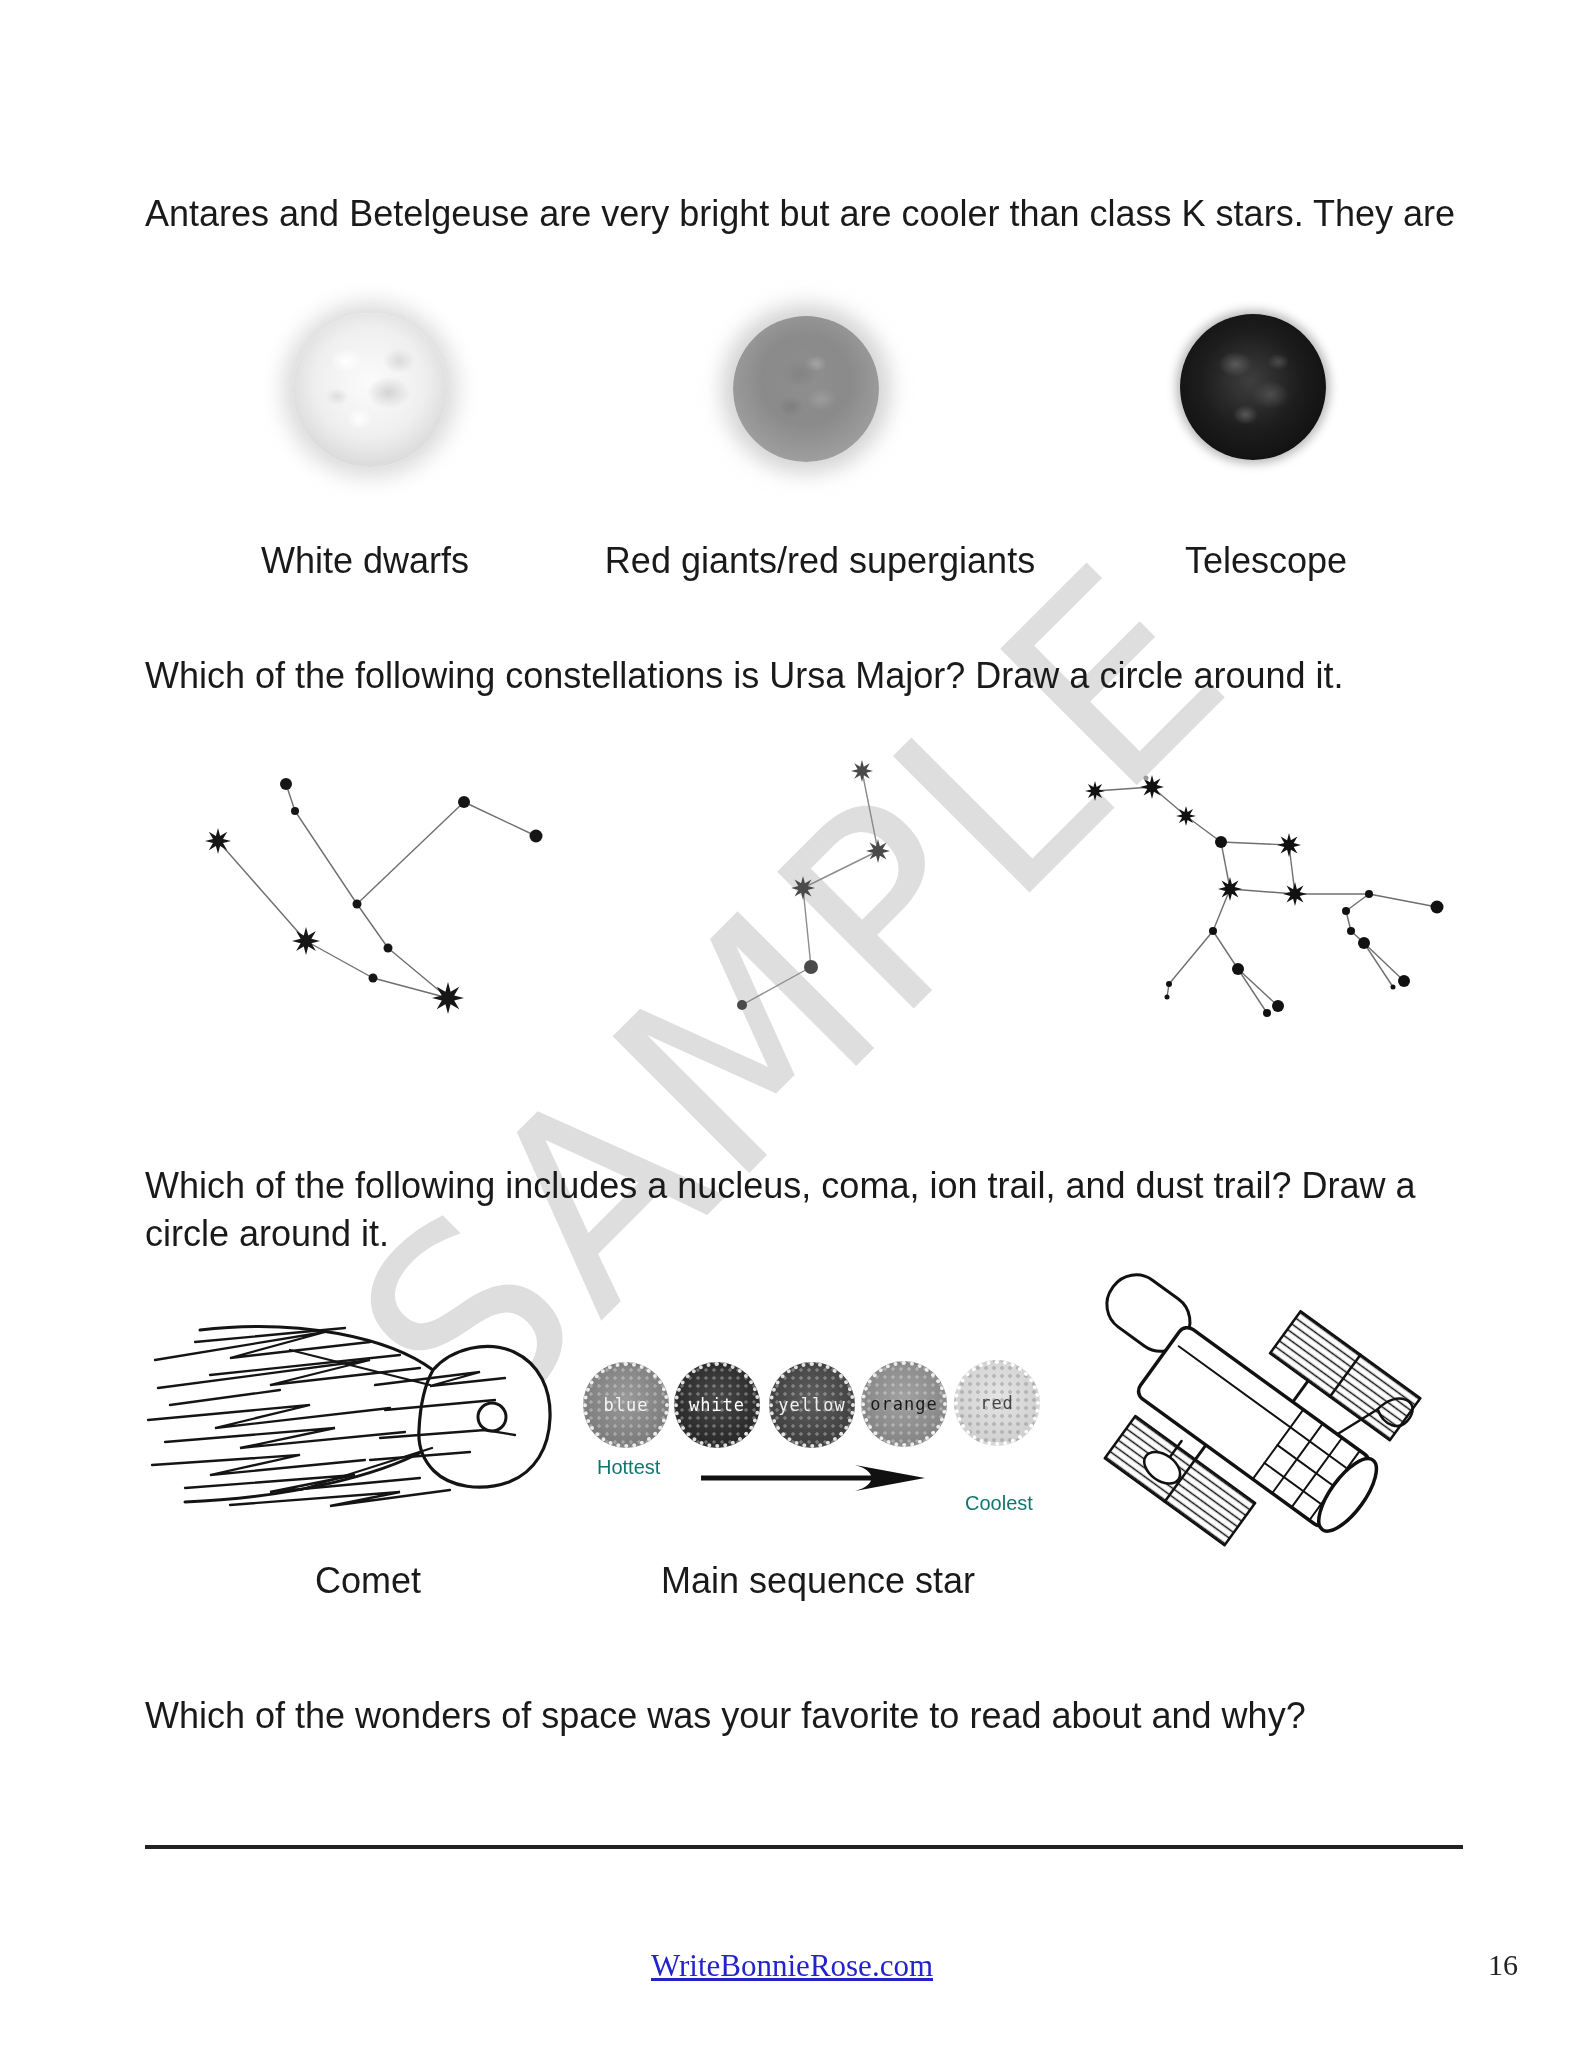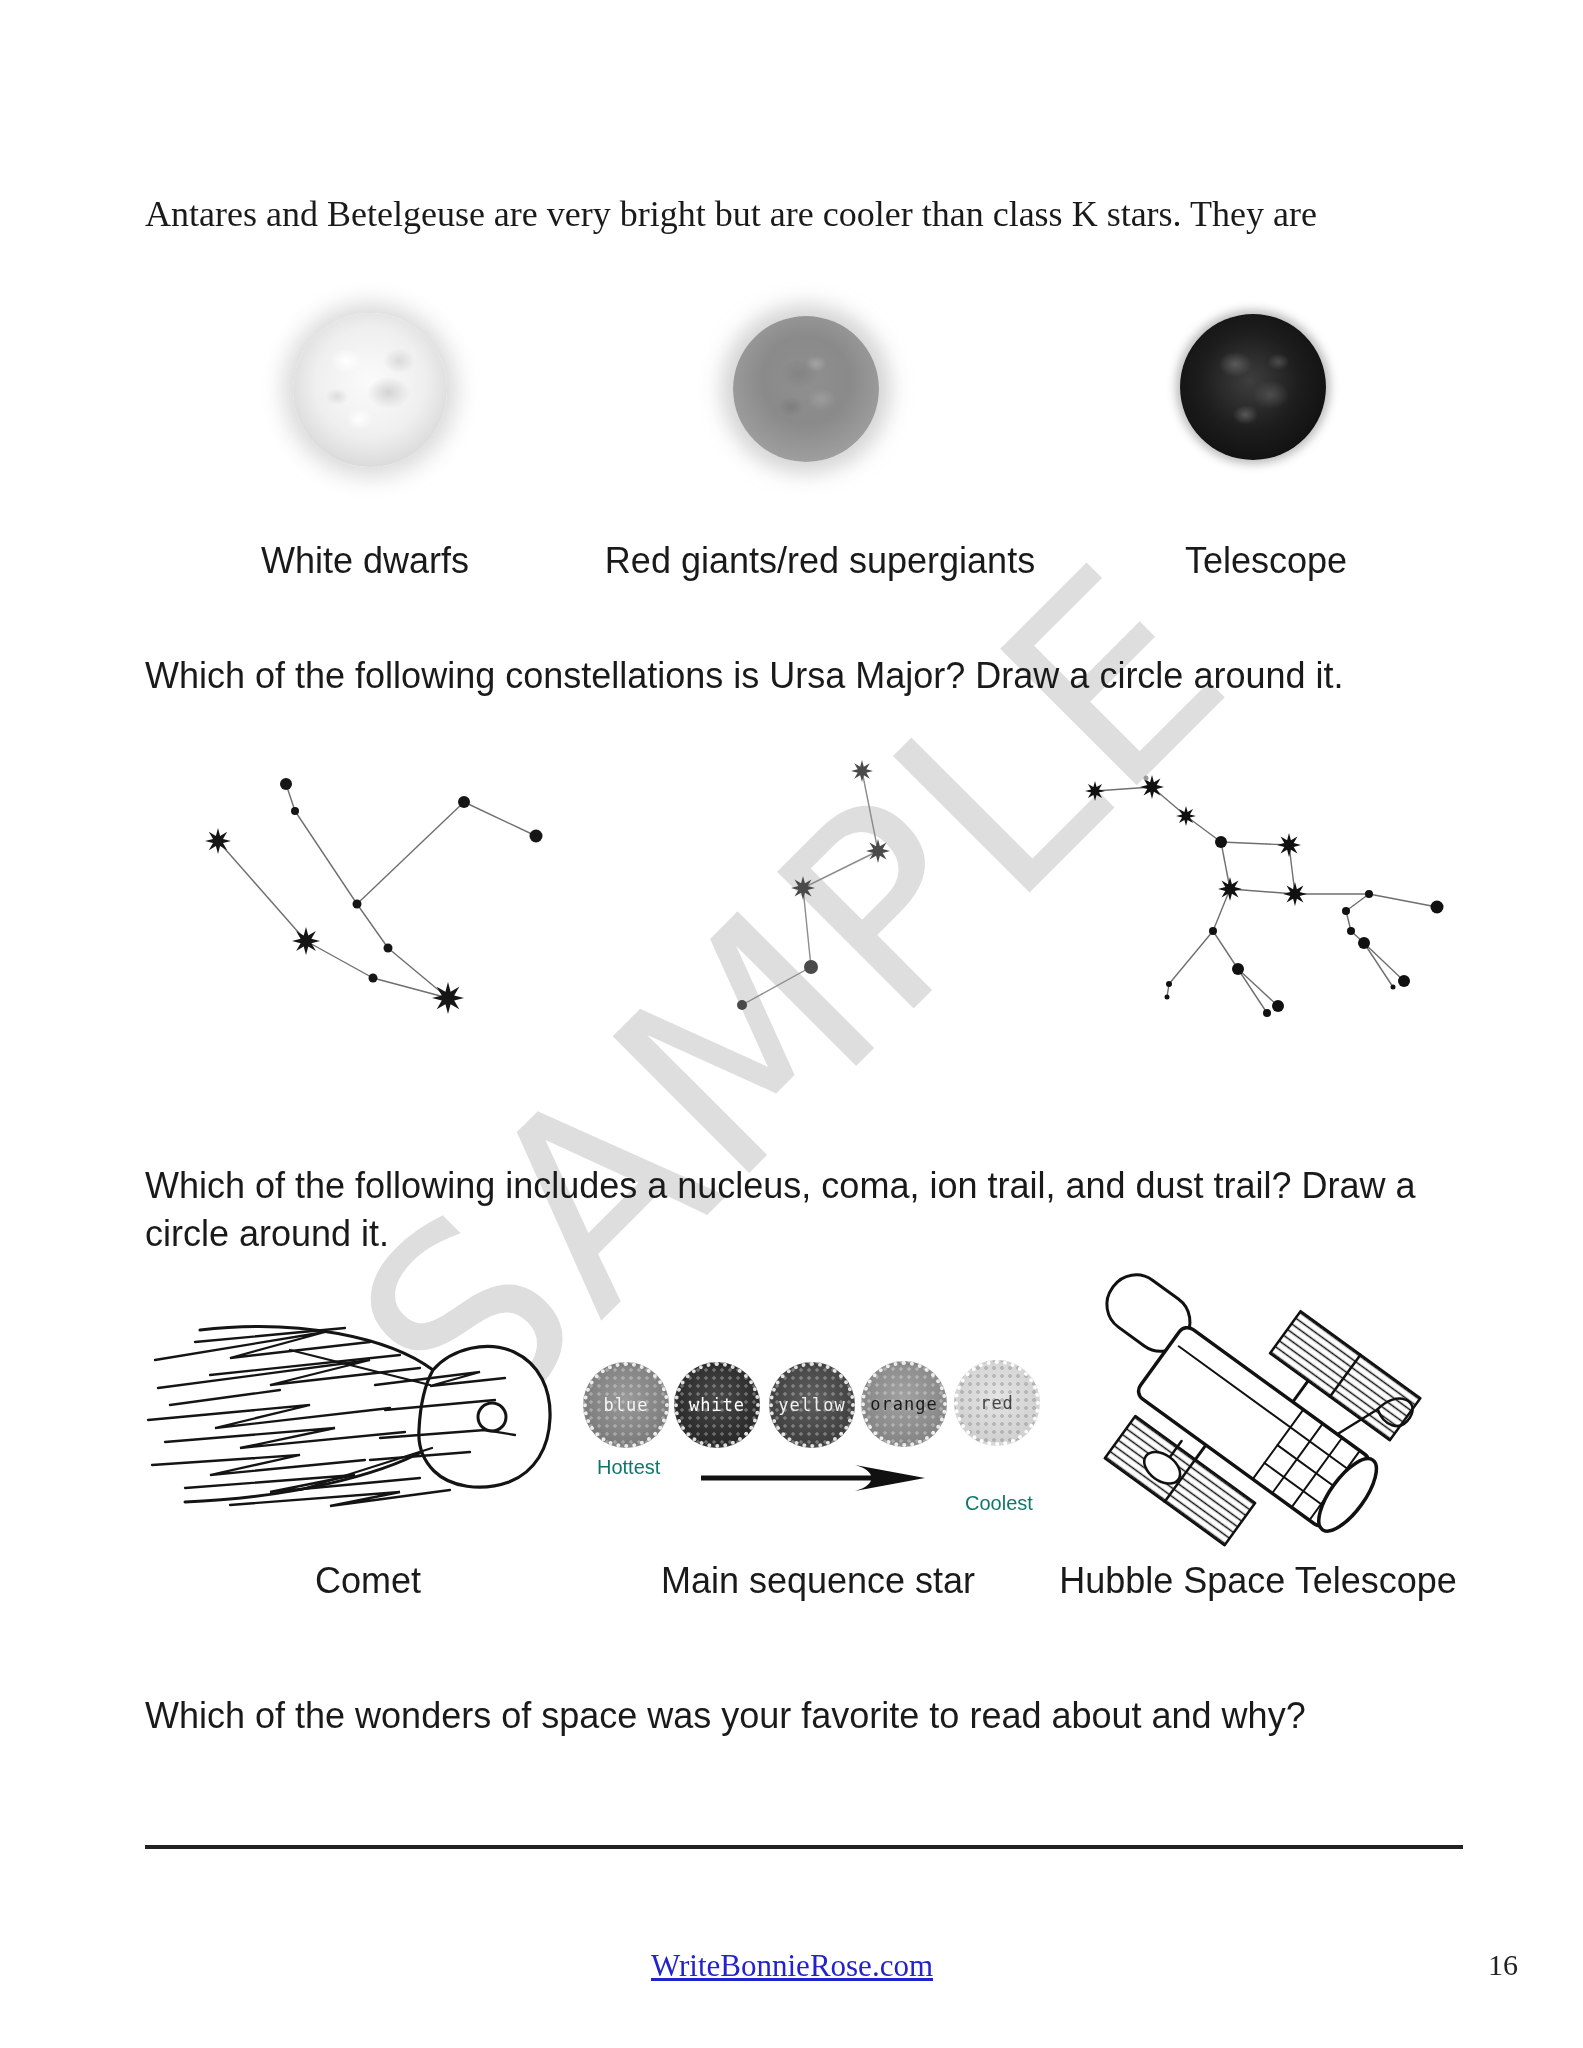--- a/index.html
+++ b/index.html
@@ -11,21 +11,21 @@
   
   .watermark{
     position:absolute; left:792px; top:1000px; z-index:1;
     transform:translate(-50%,-50%) rotate(-45deg);
     font-family:"DejaVu Sans", sans-serif;
     font-size:265px; letter-spacing:4px; color:#cbcbcb; opacity:.62;
     white-space:nowrap; user-select:none;
   }
   
   .q{position:absolute; left:145px; z-index:3; font-size:36px; line-height:48px;}
-  .q1{top:190px;font-family:Liberation Serif, serif;} .q2{top:652px;} .q3{top:1162px;} .q4{top:1692px;}
+  .q1{top:190px;} .q2{top:652px;} .q3{top:1162px;} .q4{top:1692px;}
   
   .sphere{position:absolute; z-index:3; border-radius:50%;}
   .sphere::before{content:""; position:absolute; inset:7%; border-radius:50%;}
   .sphere-white{
     left:293px; top:313px; width:154px; height:154px;
     background:radial-gradient(circle at 50% 45%, #fbfbfb 0%, #efefef 48%, #dcdcdc 72%, #d2d2d2 84%, #e4e4e4 100%);
     box-shadow:0 0 22px 10px rgba(205,205,205,.75);
   }
   .sphere-white::before{
     background:
@@ -269,21 +269,20 @@
       <line x1="246" y1="108" x2="246" y2="194" stroke-width="2"></line>
       <line x1="268" y1="108" x2="268" y2="194" stroke-width="2"></line>
       <line x1="198" y1="152" x2="284" y2="152" stroke-width="2"></line>
       <line x1="198" y1="174" x2="284" y2="174" stroke-width="2"></line>
       <ellipse cx="284" cy="151" rx="17" ry="43" stroke-width="3.5"></ellipse>
     </g>
   </svg>
 
   <div class="img-label" style="left:368px; top:1560px;">Comet</div>
   <div class="img-label" style="left:818px; top:1560px;">Main sequence star</div>
-  <div class="img-label" style="left:1258px; top:1560px;">Hubble Space Telescope</div>
 
   <div class="q q4">
     <div>Which of the wonders of space was your favorite to read about and why?</div>
   </div>
 
   <div class="answer-line"></div>
 
   <a class="footer-link" href="#">WriteBonnieRose.com</a>
   <div class="page-number">16</div>
 

